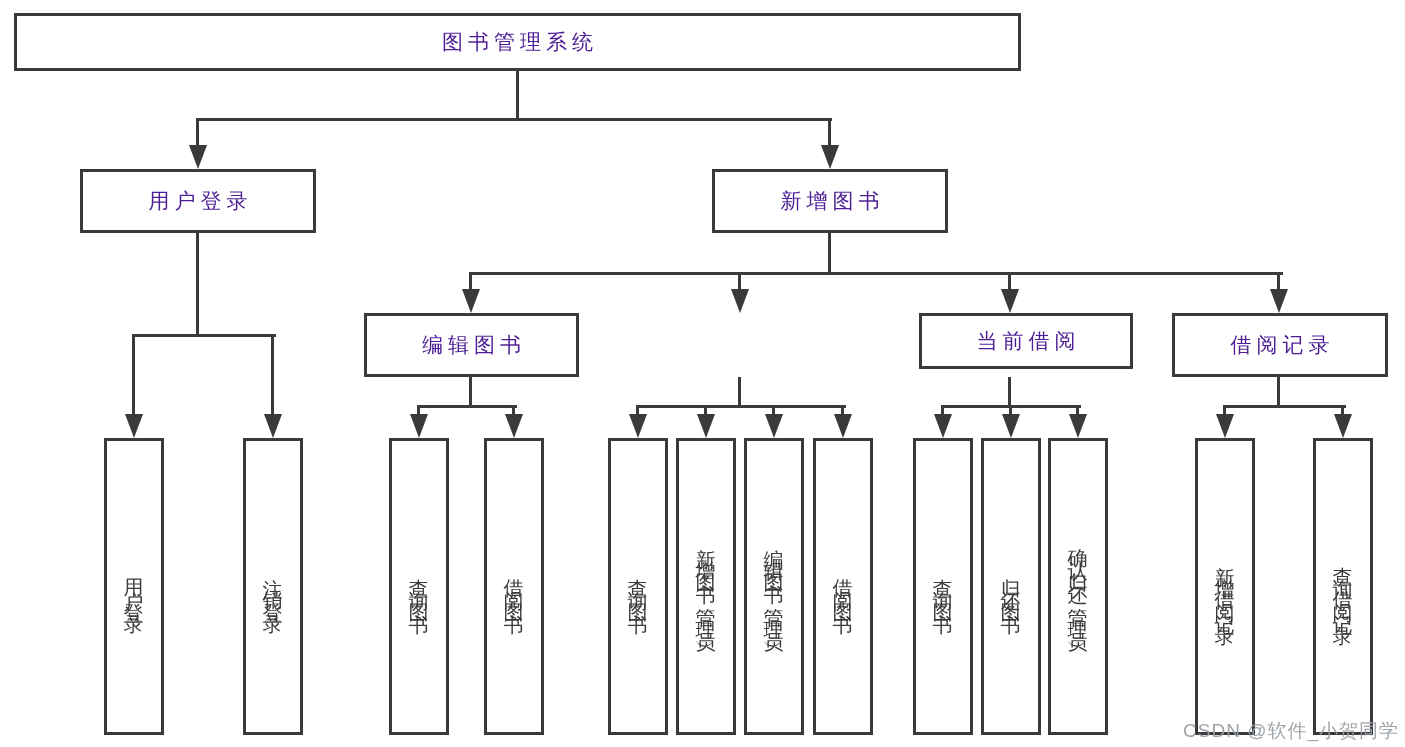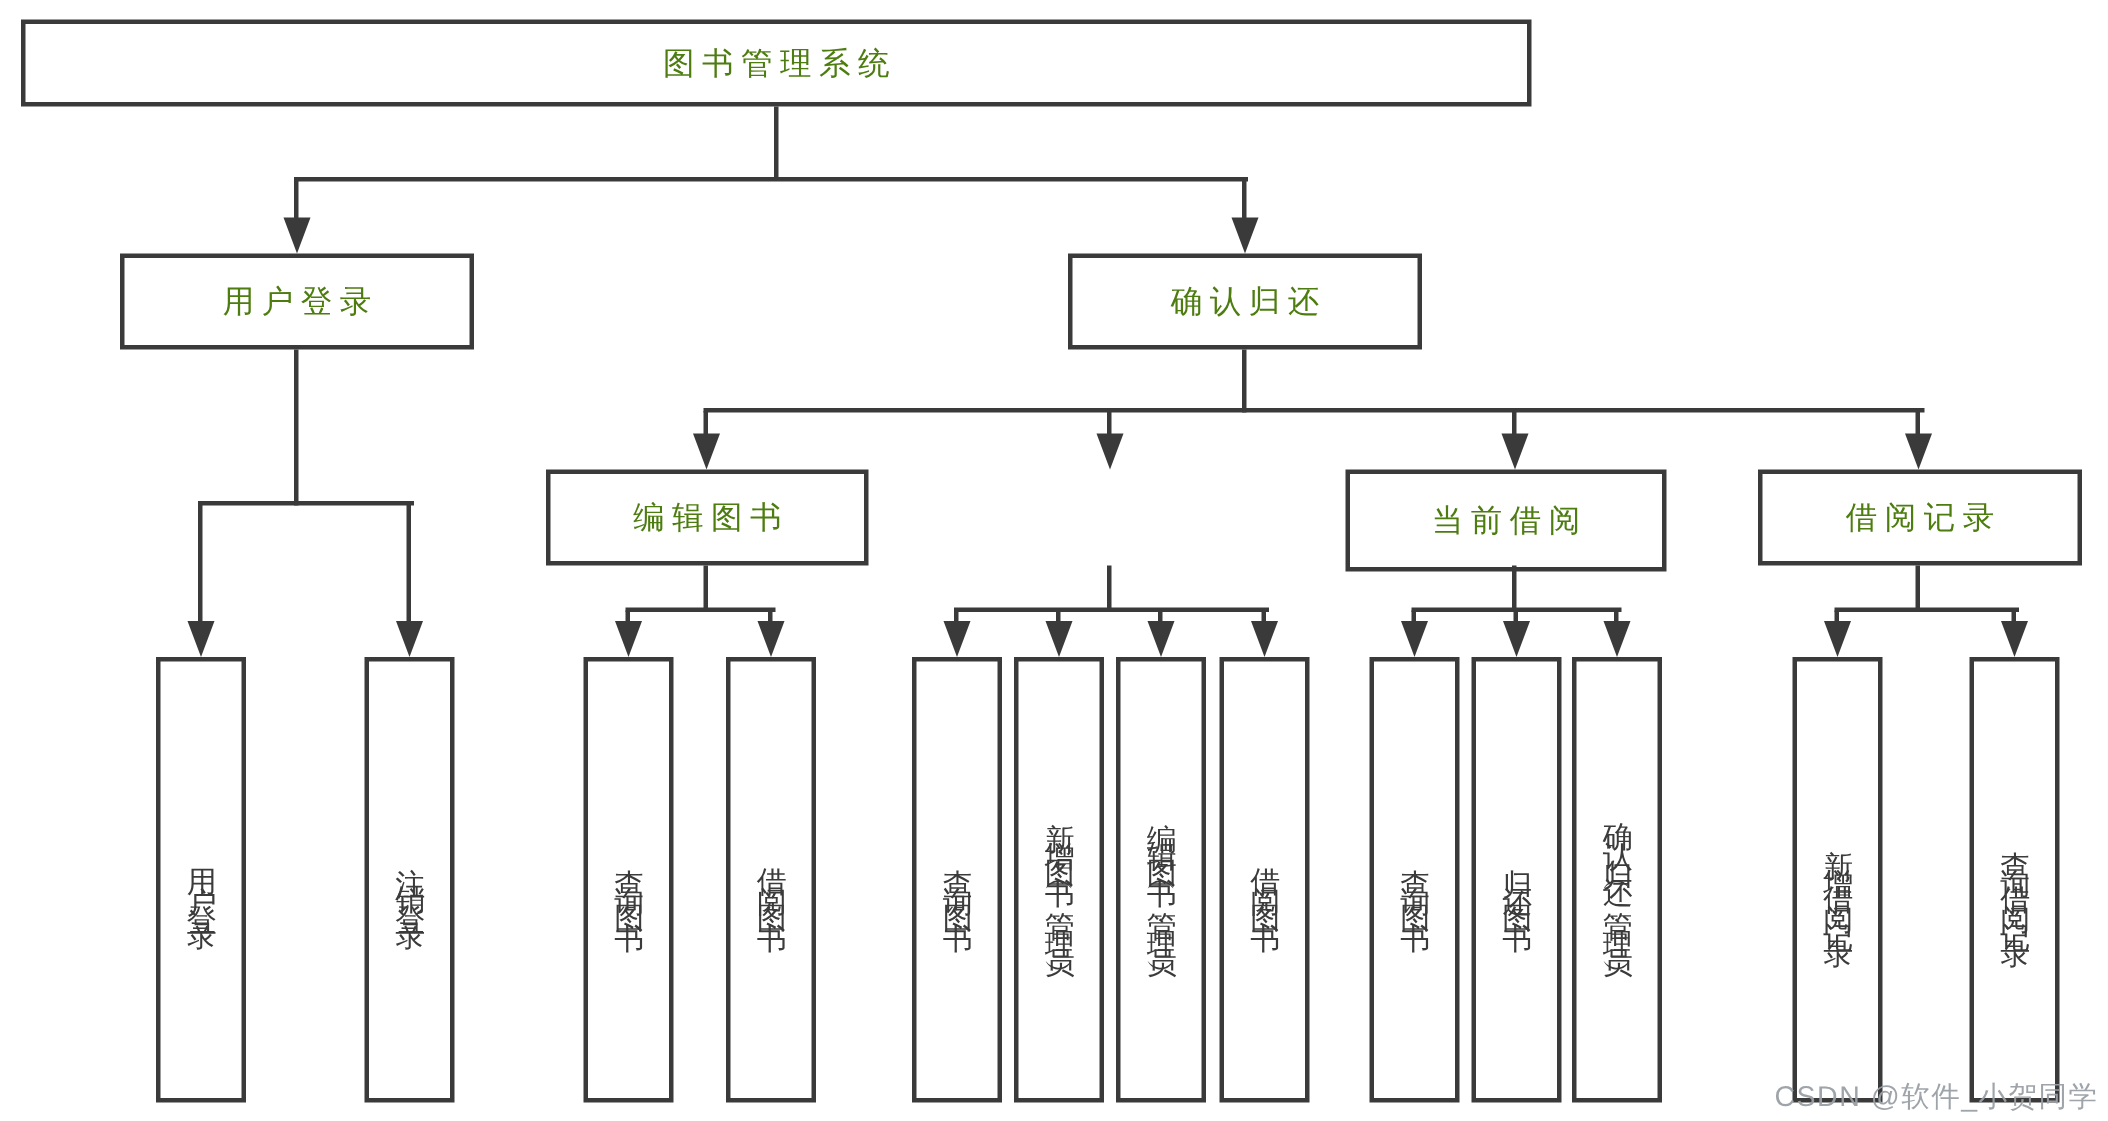--- a/index.html
+++ b/index.html
@@ -16,21 +16,21 @@
     position:absolute;
     border:3px solid #3a3a3a;
     background:#ffffff;
     display:flex; align-items:center; justify-content:center;
   }
   .hl {
     font-size:21px;
     letter-spacing:5px;
     padding-left:5px;       
     white-space:nowrap;
-    color:#4d7c0f;
+    color:#4c1d95;
   }
   .leaf { width:60px; height:297px; top:438px; }
   .vt {
     writing-mode:vertical-rl;
     text-orientation:mixed;
     font-size:20px;
     line-height:1;
     letter-spacing:12px;
     white-space:nowrap;
     color:#3b3b3b;
@@ -59,27 +59,27 @@
 <div id="canvas">
 
   <div class="box" style="left:14px;top:13px;width:1007px;height:58px;">
     <span class="hl">图书管理系统</span>
   </div>
 
   <div class="box" style="left:80px;top:169px;width:236px;height:64px;">
     <span class="hl">用户登录</span>
   </div>
   <div class="box" style="left:712px;top:169px;width:236px;height:64px;">
-    <span class="hl">确认归还</span>
+    <span class="hl">新增图书</span>
   </div>
 
   <div class="box" style="left:364px;top:313px;width:215px;height:64px;">
     <span class="hl">编辑图书</span>
   </div>
-  <div class="box" style="left:897px;top:313px;width:214px;height:68px;">
+  <div class="box" style="left:919px;top:313px;width:214px;height:56px;">
     <span class="hl">当前借阅</span>
   </div>
   <div class="box" style="left:1172px;top:313px;width:216px;height:64px;">
     <span class="hl">借阅记录</span>
   </div>
 
   <div class="box leaf" style="left:104px;">
       <span class="vt">用户登录</span>
     </div>
   <div class="box leaf" style="left:243px;">

